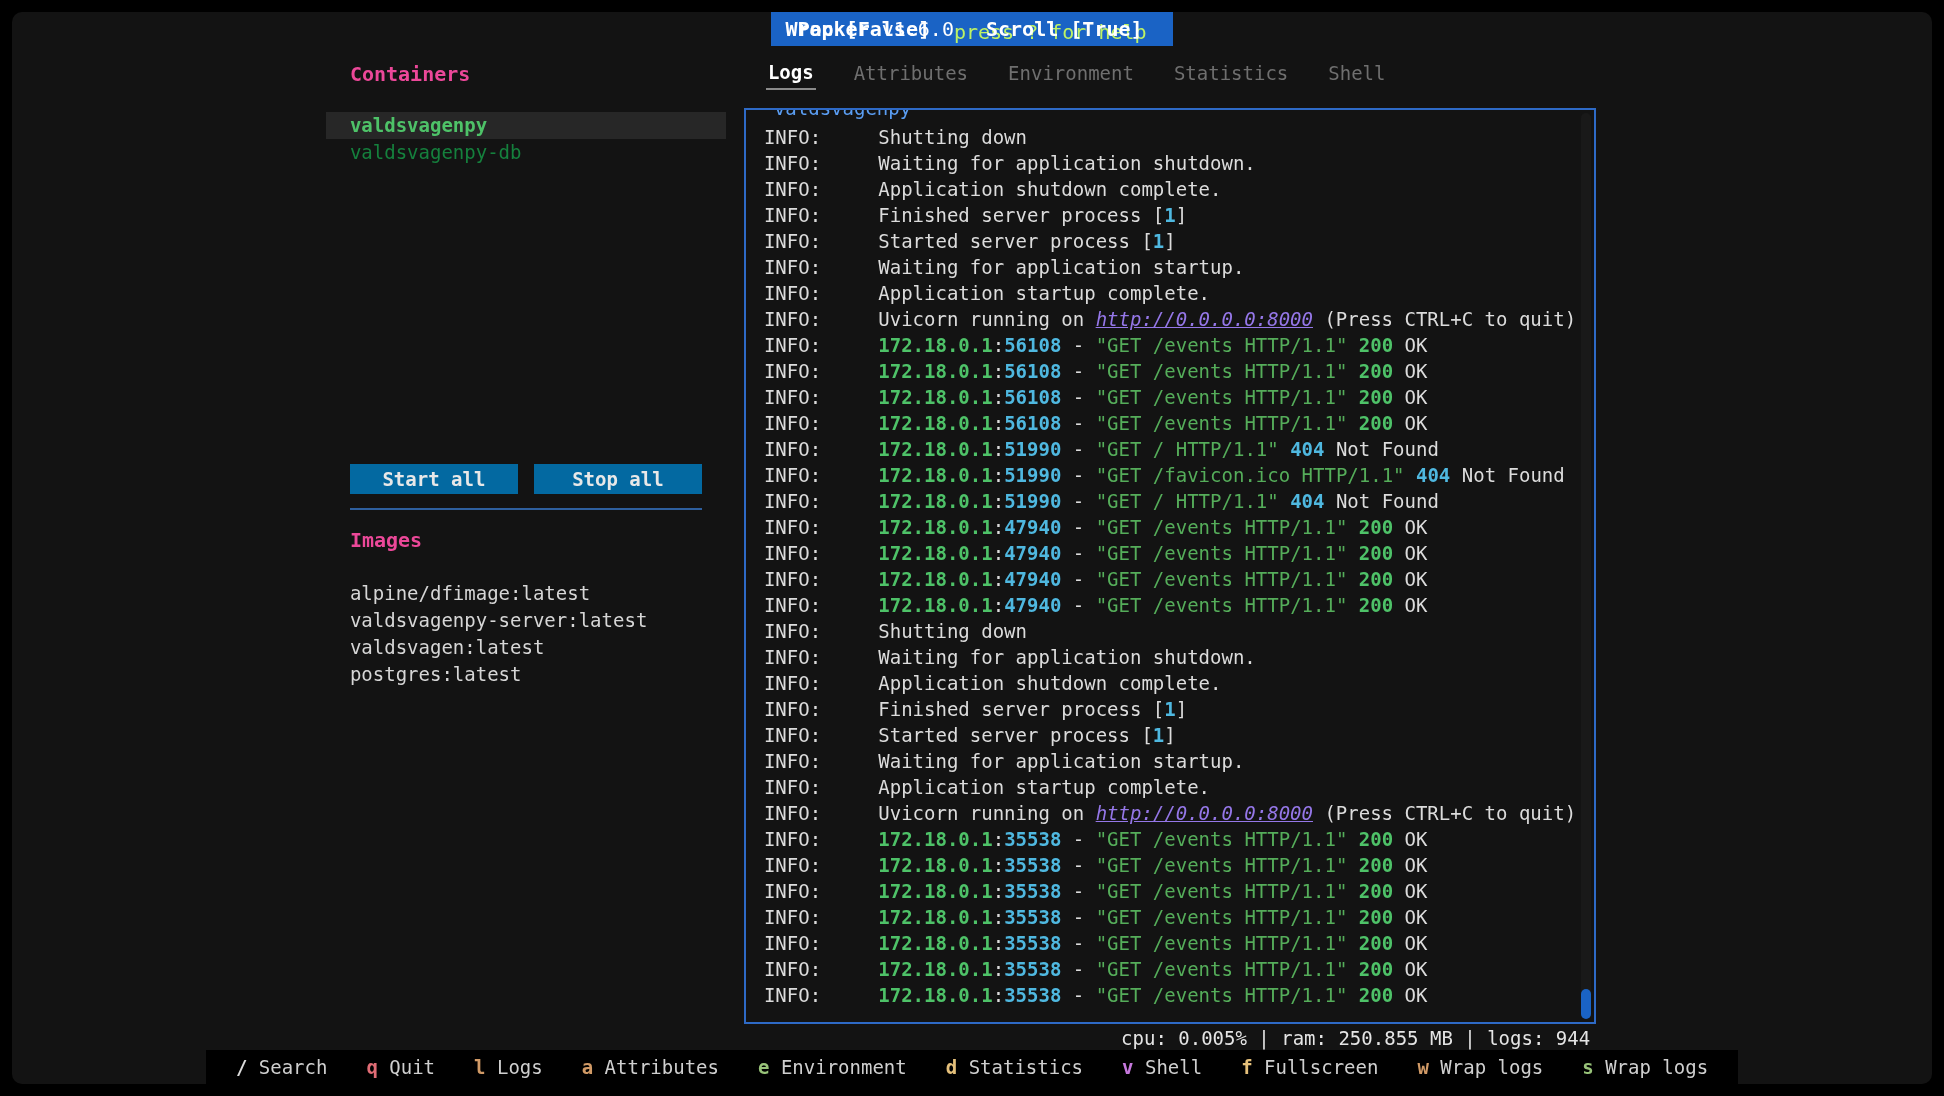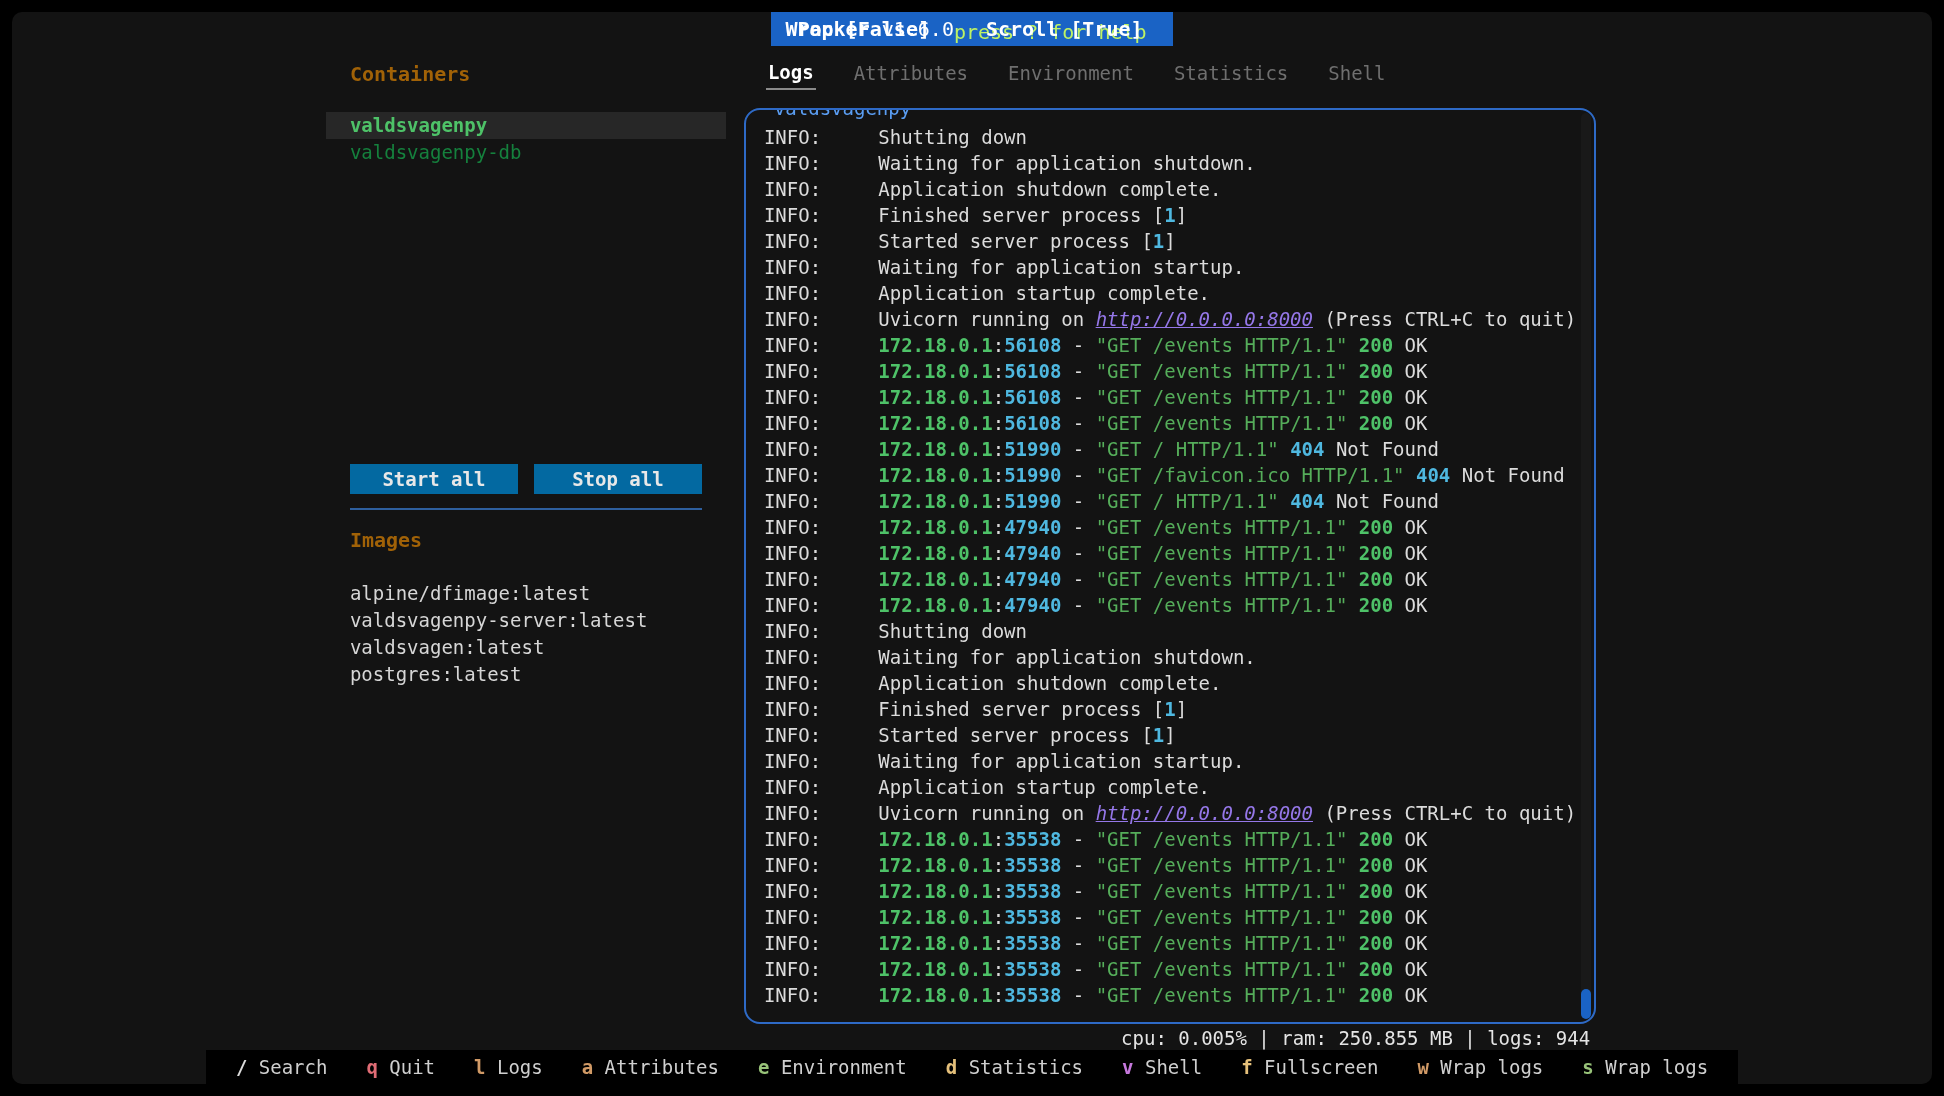--- a/index.html
+++ b/index.html
@@ -14,40 +14,40 @@
   .app-name { font-weight:bold; }
   .app-version { margin-left:12px; }
   .header-center { position:absolute; left:0; right:16px; text-align:center; font-weight:bold; pointer-events:none; }
   .hspace { display:inline-block; width:56px; }
   .header-right { margin-left:auto; color:#bef264;margin-top:6px; }
 
   .body-row { flex:1; display:flex; min-height:0; }
 
   
   .sidebar { flex:0 0 400px; padding:16px 24px 0; font-size:19px; }
-  .section-title { color:#a16207; font-weight:bold; font-size:20px; }
+  .section-title { color:#ec4899; font-weight:bold; font-size:20px; }
   .containers-list { margin:26px -24px 0; height:352px; }
   .container-item { height:27px; line-height:27px; padding:0 24px; color:#15803d; cursor:pointer; }
   .container-item.selected { background:var(--selected-bg,#272727); color:var(--green,#4ec268); font-weight:bold; }
   .btn-row { display:flex; gap:16px; margin:0 0 14px; }
   .btn { flex:1; height:30px; background:#0369a1; border:none; color:#e8e8e8; font-weight:bold;
          font-size:19px; font-family:inherit; cursor:pointer; }
   .divider { border-top:2px solid #2e5f9e; margin:0 0 18px; }
   .images-list { margin-top:28px; }
   .image-item { line-height:27px; color:#d6d6d6; cursor:pointer; }
 
   
   .main { flex:1; padding:0 22px 0 18px; display:flex; flex-direction:column; min-width:0; }
   .tabs { flex:0 0 50px; display:flex; align-items:center; gap:36px; padding-left:22px;
           font-size:19px; margin-bottom:12px; }
   .tab { color:#6f6f6f; padding:8px 2px 5px; cursor:pointer; }
   .tab.active { color:#fff; font-weight:bold; border-bottom:2px solid #8a8a8a; }
 
   .log-panel { position:relative; height:918px; border:2px solid var(--accent-blue,#2e6ac6);
-               border-radius:16px; padding:14px 18px; overflow:hidden; }
+               border-radius:0; padding:14px 18px; overflow:hidden; }
   .panel-title { position:absolute; top:-13px; left:18px; background:#131313; padding:0 10px;
                  color:#5a9df2; font-size:19px; }
   .log-lines { font-size:19px; line-height:26px; white-space:pre; overflow:hidden; }
   .seg-p { color:#dcdcdc; }
   .seg-i { color:var(--green,#4ec268); font-weight:bold; }
   .seg-n { color:var(--number-cyan,#4fb8e0); font-weight:bold; }
   .seg-s { color:var(--string-green,#55ad5a); }
   .seg-u { color:var(--url-purple,#9577e8); text-decoration:underline;font-style:italic; }
   .seg-g { color:var(--green,#4ec268); font-weight:bold; }
 

